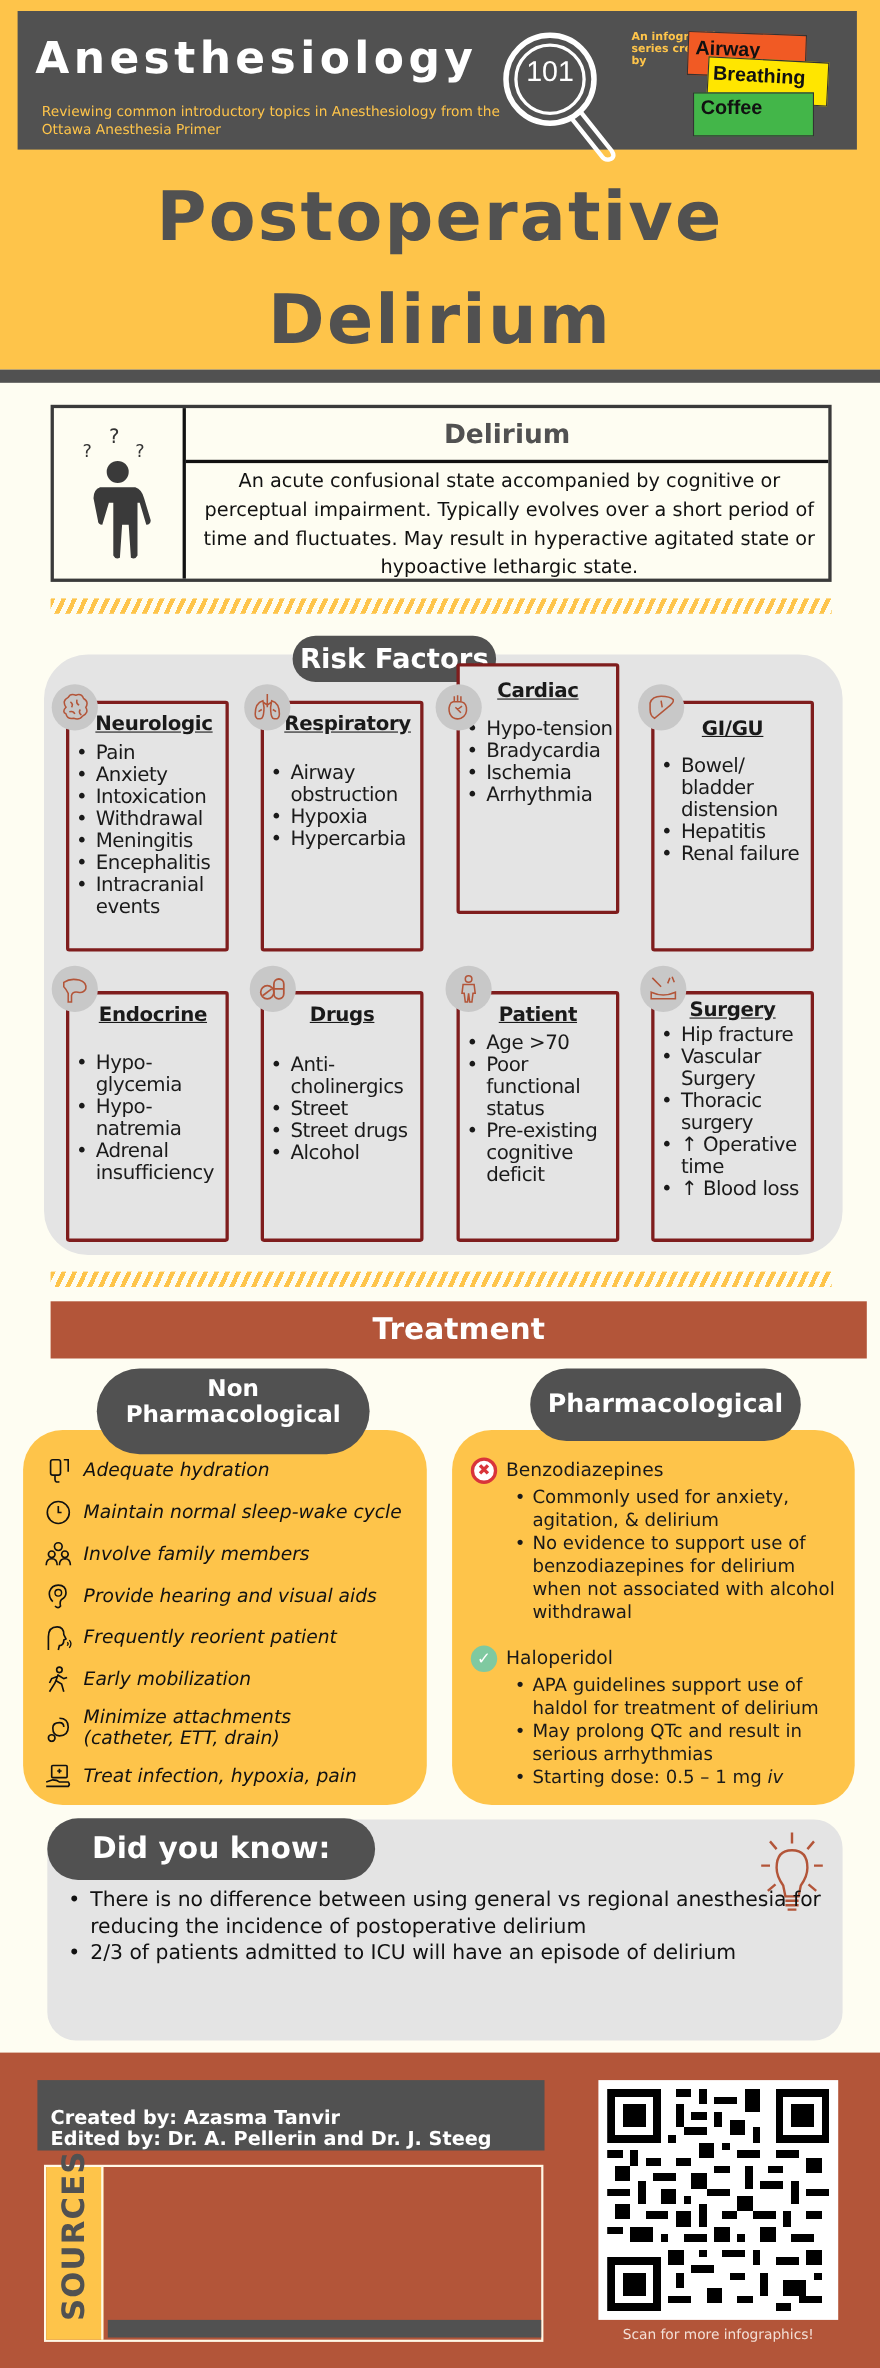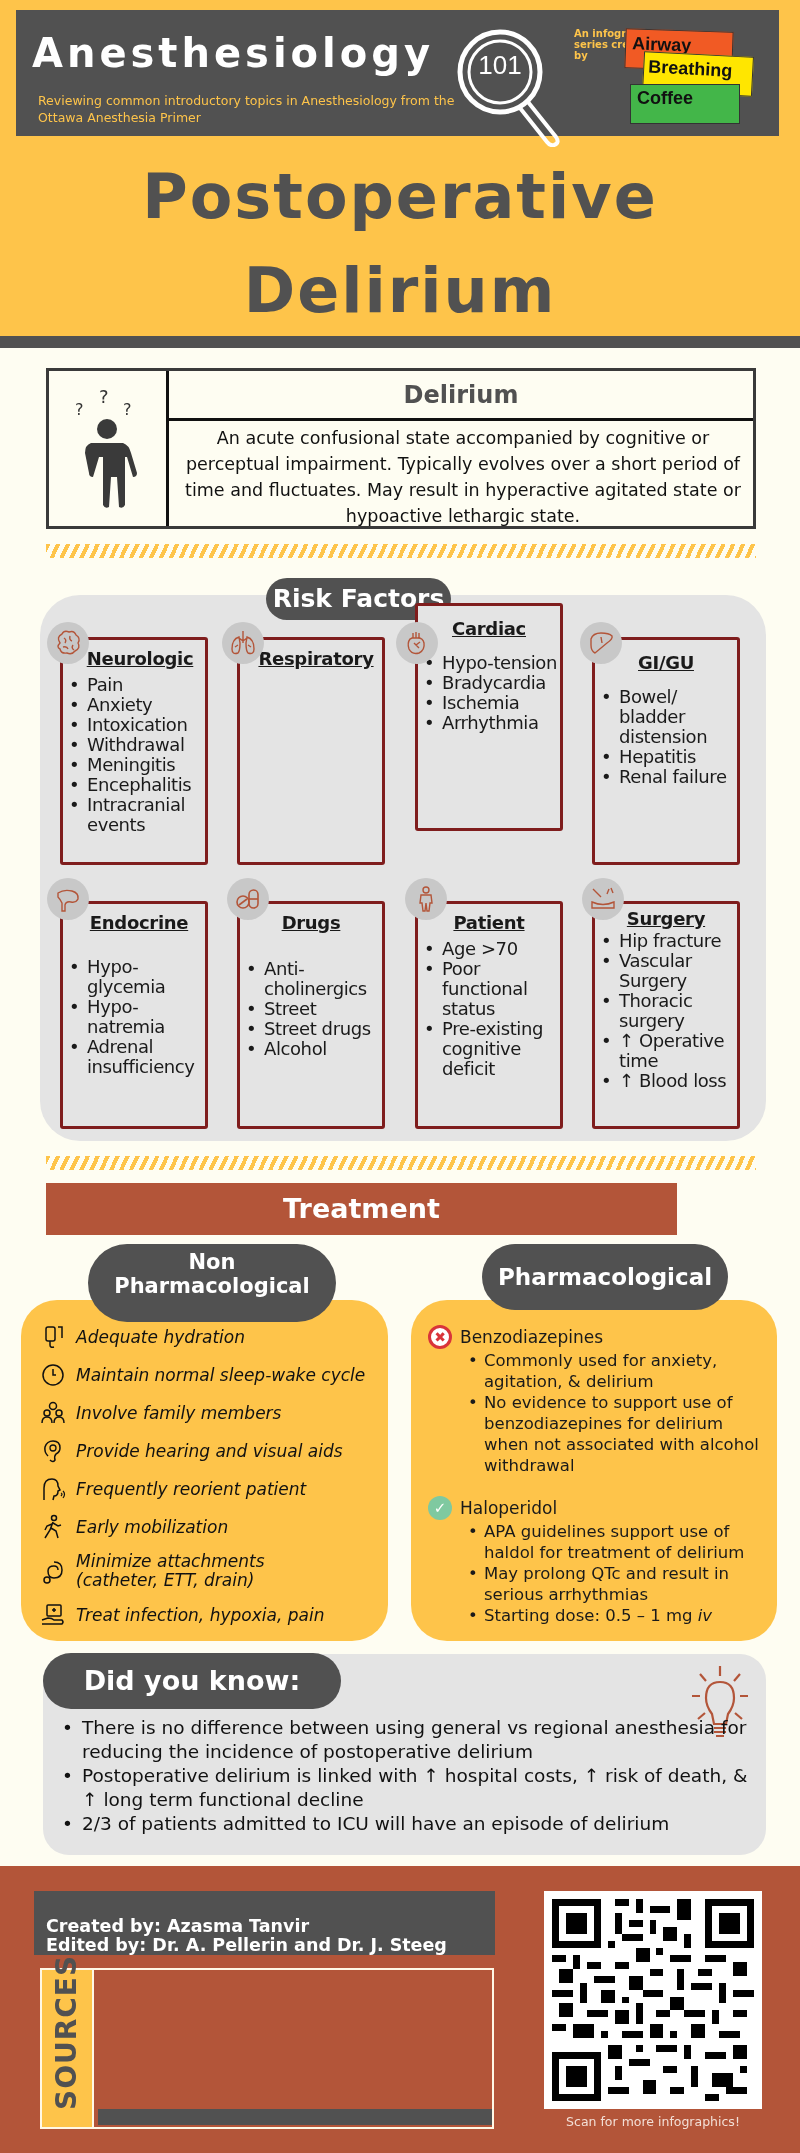--- a/index.html
+++ b/index.html
@@ -37,21 +37,21 @@
   .risk-pill { left: 266px; top: 578px; width: 185px; height: 42px; background: #515151; border-radius: 21px; text-align: center; color: #fff; font-weight: bold; font-size: 25px; line-height: 42px; }
   .rf-card { width: 148px; background: #e4e4e4; border: 3px solid #7f1d1d; border-radius: 3px; }
   .rf-card .rf-title { font-weight: bold; font-size: 18px; text-decoration: underline; text-align: center; margin-top: 8px; white-space: nowrap; letter-spacing: -0.3px; }
   .rf-card ul { list-style: none; margin-top: 6px; padding-left: 2px; }
   .rf-card li { font-size: 18px; line-height: 20px; padding-left: 22px; position: relative; letter-spacing: -0.4px; }
   .rf-card li::before { content: "\2022"; position: absolute; left: 4px; }
   .rf-icon { width: 42px; height: 42px; border-radius: 50%; background: #c8c8c8; display: flex; align-items: center; justify-content: center; }
   .rf-icon svg { width: 28px; height: 28px; }
 
   
-  .treat-bar { left: 46px; top: 1183px; width: 631px; height: 52px; background: #b35539; text-align: center; color: #fff; font-weight: bold; font-size: 27px; line-height: 52px; }
+  .treat-bar { left: 46px; top: 1183px; width: 742px; height: 52px; background: #b35539; text-align: center; color: #fff; font-weight: bold; font-size: 27px; line-height: 52px; }
   .treat-panel { background: #fec44a; border-radius: 36px; }
   .nonpharm-panel { left: 21px; top: 1300px; width: 367px; height: 341px; }
   .pharm-panel { left: 411px; top: 1300px; width: 366px; height: 341px; }
   .pill-dark { background: #515151; color: #fff; font-weight: bold; text-align: center; border-radius: 42px; }
   .nonpharm-pill { left: 88px; top: 1244px; width: 248px; height: 78px; font-size: 21px; line-height: 24px; padding-top: 6px; }
   .pharm-pill { left: 482px; top: 1244px; width: 246px; height: 66px; font-size: 23px; line-height: 66px; }
 
   .np-item { left: 40px; display: flex; align-items: center; font-size: 17px; color: #111; font-style: italic; }
   .np-item .np-icon { width: 26px; height: 26px; margin-right: 10px; flex-shrink: 0; }
   .np-item .np-icon svg { width: 26px; height: 26px; }
@@ -138,20 +138,25 @@
   </ul>
 </div>
 <div class="abs rf-icon" style="left:47px;top:622px;">
   <svg viewBox="0 0 28 28">
       <path d="M6 14 Q2 8 8 5 Q10 1 15 3 Q20 1 22 6 Q27 9 24 14 Q27 19 21 22 Q18 26 13 24 Q7 25 6 20 Q2 18 6 14 Z M10 9 Q13 11 11 14 M16 7 Q15 11 18 12 M9 18 Q13 17 14 20 M19 16 Q17 19 20 21" fill="none" stroke="#b35539" stroke-width="1.4"></path>
     </svg>
 </div>
 
 <div class="abs rf-card" style="left:237px;top:637px;height:228px;">
   <div class="rf-title" style="margin-left:10px;">Respiratory</div>
+  <ul style="margin-top:24px;">
+    <li>Airway obstruction</li>
+    <li>Hypoxia</li>
+    <li>Hypercarbia</li>
+  </ul>
 </div>
 <div class="abs rf-icon" style="left:222px;top:622px;">
   <svg viewBox="0 0 28 28">
       <path d="M14 2 L14 14 M14 12 L10 9 M14 12 L18 9 M10 8 Q3 10 3 20 Q3 26 9 24 Q11 22 11 14 Z M18 8 Q25 10 25 20 Q25 26 19 24 Q17 22 17 14 Z M6 18 L9 16 M22 18 L19 16" fill="none" stroke="#b35539" stroke-width="1.4"></path>
     </svg>
 </div>
 
 <div class="abs rf-card" style="left:415px;top:603px;height:228px;">
   <div class="rf-title" style="margin-top:12px;">Cardiac</div>
   <ul style="margin-top:14px;">
@@ -344,21 +349,20 @@
 
 <div class="abs dyk-panel"></div>
 <div class="abs pill-dark dyk-pill">Did you know:</div>
 <svg class="abs bulb" viewBox="0 0 60 80">
   <path d="M30 2 L30 12 M10 10 L16 17 M50 10 L44 17 M2 32 L10 32 M50 32 L58 32 M8 55 L15 49 M52 55 L45 49" stroke="#b35539" stroke-width="2.2" fill="none"></path>
   <path d="M30 18 Q44 18 44 34 Q44 42 38 50 L36 60 L24 60 L22 50 Q16 42 16 34 Q16 18 30 18 Z" fill="none" stroke="#b35539" stroke-width="2.2"></path>
   <path d="M24 64 L36 64 M24 68 L36 68 M26 72 L34 72" stroke="#b35539" stroke-width="2.2"></path>
 </svg>
 <ul class="abs dyk-list">
   <li>There is no difference between using general vs regional anesthesia for reducing the incidence of postoperative delirium</li>
-  <li>Postoperative delirium is linked with ↑ hospital costs, ↑ risk of death, &amp; ↑ long term functional decline</li>
   <li>2/3 of patients admitted to ICU will have an episode of delirium</li>
 </ul>
 
 <div class="abs footer"></div>
 <div class="abs credits">
   <div>Created by: Azasma Tanvir</div>
   <div>Edited by: Dr. A. Pellerin and Dr. J. Steeg</div>
 </div>
 <div class="abs sources-box">
   <div class="abs sources-side">

